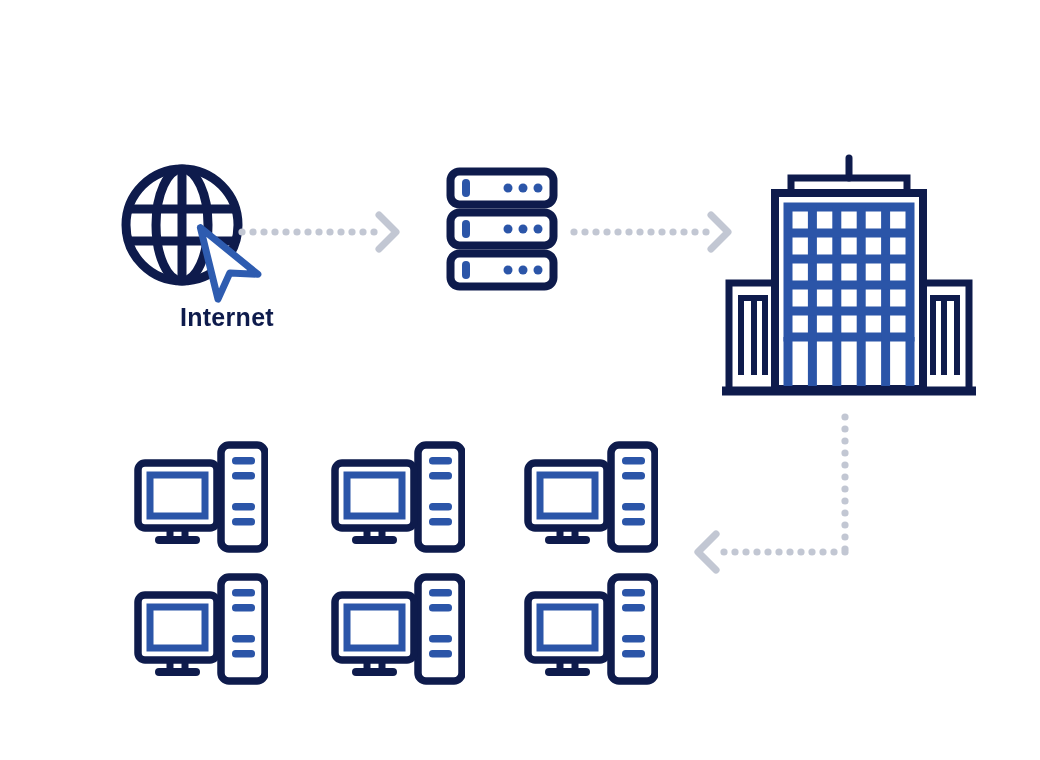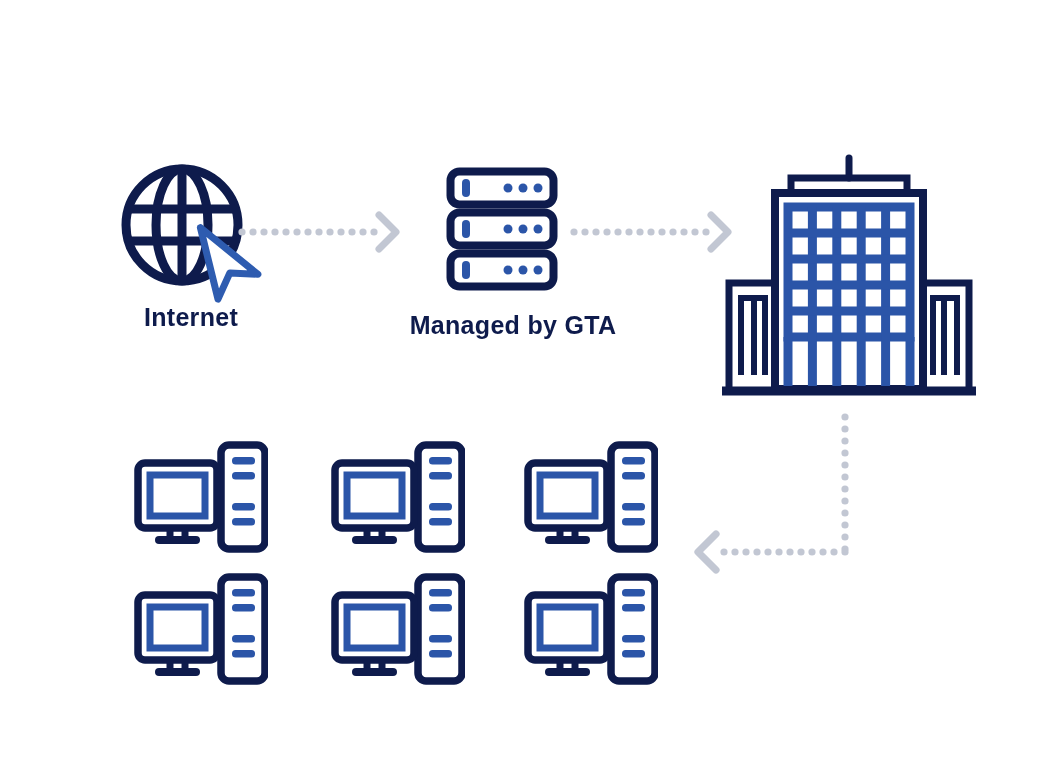--- a/index.html
+++ b/index.html
@@ -5,21 +5,21 @@
   html,body{margin:0;padding:0;background:#fff;}
   .canvas{
     position:relative;width:1040px;height:760px;background:var(--background,#fff);
     font-family:"Liberation Sans", sans-serif;overflow:hidden;
   }
   .title{
     position:absolute;top:52px;left:0;width:100%;text-align:center;
     font-size:31px;font-weight:800;letter-spacing:.4px;color:var(--title_blue);
   }
   .label{
-    position:absolute;font-weight:800;color:var(--navy);text-align:center;
+    position:absolute;font-weight:800;color:var(--navy);text-align:right;
     letter-spacing:.3px;
   }
   .label-internet{left:108px;top:303px;width:166px;font-size:25px;}
   .label-gta{left:393px;top:311px;width:240px;font-size:25px;}
   .abs{position:absolute;}
   
   .sn{stroke:var(--navy);fill:none;}
   .sb{stroke:var(--blue);fill:none;}
   .sg{stroke:var(--gray);fill:none;stroke-linecap:round;stroke-linejoin:round;}
   .fb{fill:var(--blue);}
@@ -91,21 +91,20 @@
     <rect class="fb" x="16" y="53" width="8" height="18" rx="4"></rect>
     <circle class="fb" cx="62" cy="62" r="4.5"></circle>
       <circle class="fb" cx="77" cy="62" r="4.5"></circle>
       <circle class="fb" cx="92" cy="62" r="4.5"></circle>
     <rect class="sn" x="4.5" y="86.5" width="103" height="33" rx="9" stroke-width="8"></rect>
     <rect class="fb" x="16" y="94" width="8" height="18" rx="4"></rect>
     <circle class="fb" cx="62" cy="103" r="4.5"></circle>
       <circle class="fb" cx="77" cy="103" r="4.5"></circle>
       <circle class="fb" cx="92" cy="103" r="4.5"></circle>
   </svg>
-  <div class="label label-gta">Managed by GTA</div>
 
   <svg class="abs" style="left:570px;top:210px" width="164" height="44" viewBox="0 0 164 44">
     <use href="#dot-arrow"></use>
   </svg>
 
   <svg class="abs" style="left:713px;top:148px" width="272" height="252" viewBox="0 0 272 252">
     <line class="sn" x1="136" y1="10" x2="136" y2="30" stroke-width="7" stroke-linecap="round"></line>
     <polyline class="sn" points="78,47 78,30 194,30 194,47" stroke-width="7"></polyline>
     <rect class="sn" x="62" y="45" width="148" height="196" stroke-width="8"></rect>
 

